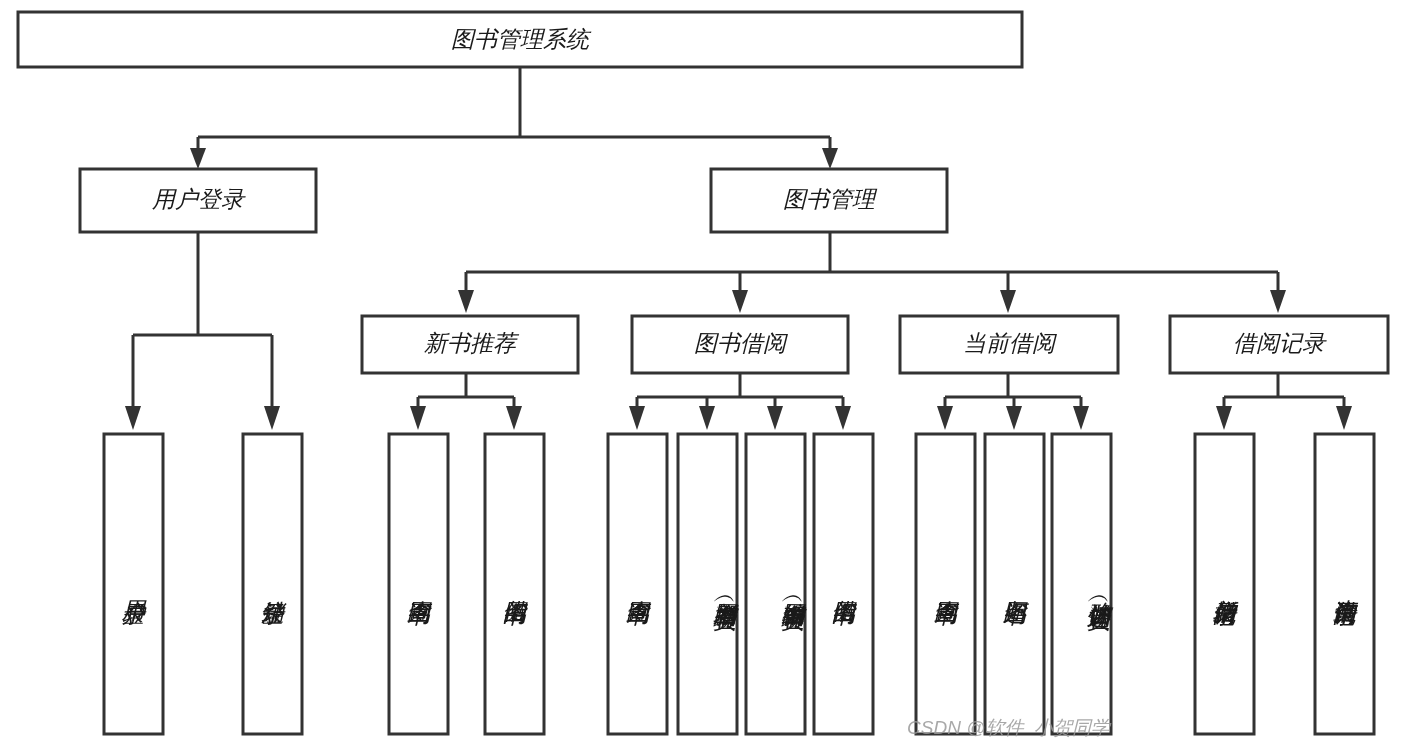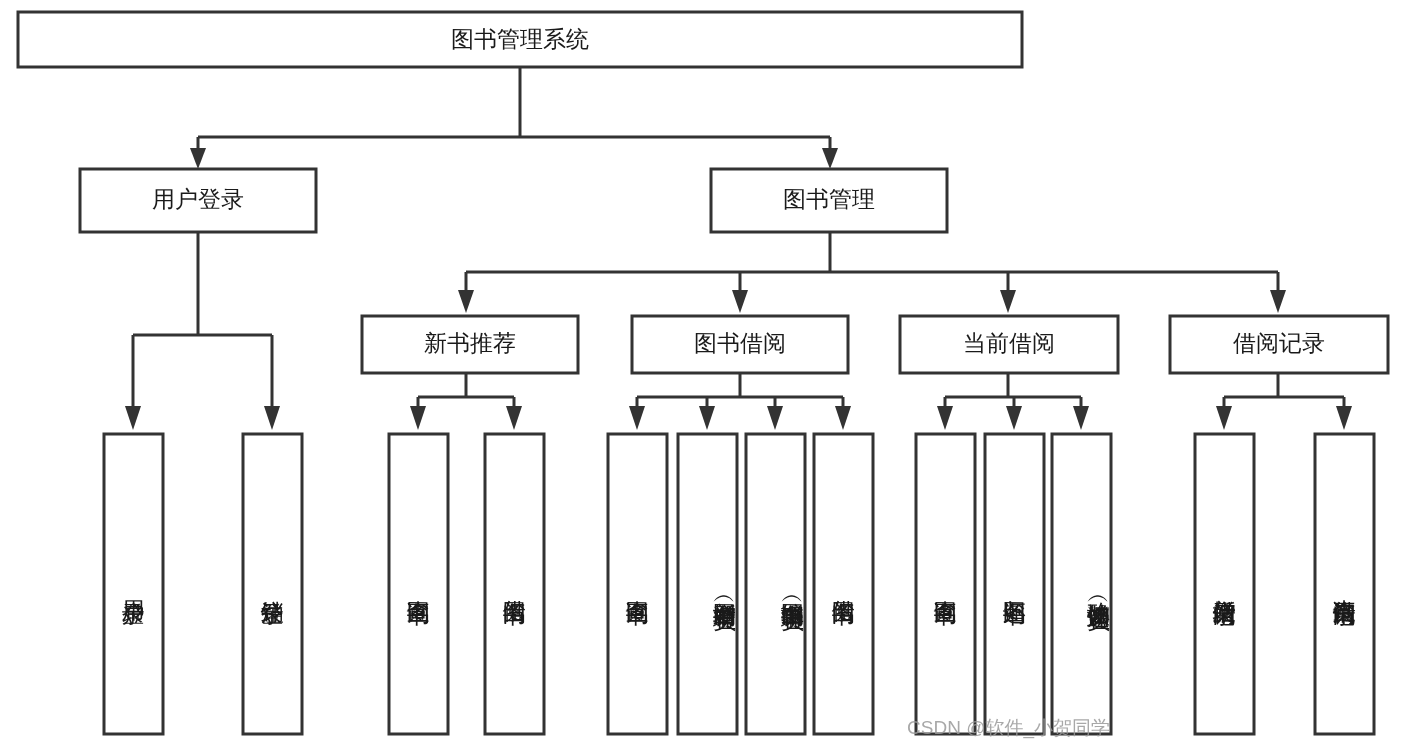--- a/index.html
+++ b/index.html
@@ -11,20 +11,21 @@
     width: 1405px;
     height: 747px;
     font-family: "Liberation Sans", "DejaVu Sans", sans-serif;
     overflow: hidden;
   }
   #diagram-root {
     position: relative;
     width: 1124px;
     height: 747px;
     background: #ffffff;
+    font-style: italic;
   }
   svg#tree-svg {
     position: absolute;
     left: 0;
     top: 0;
     width: 1405px;
     height: 747px;
   }
   .node-box {
     fill: #ffffff;

